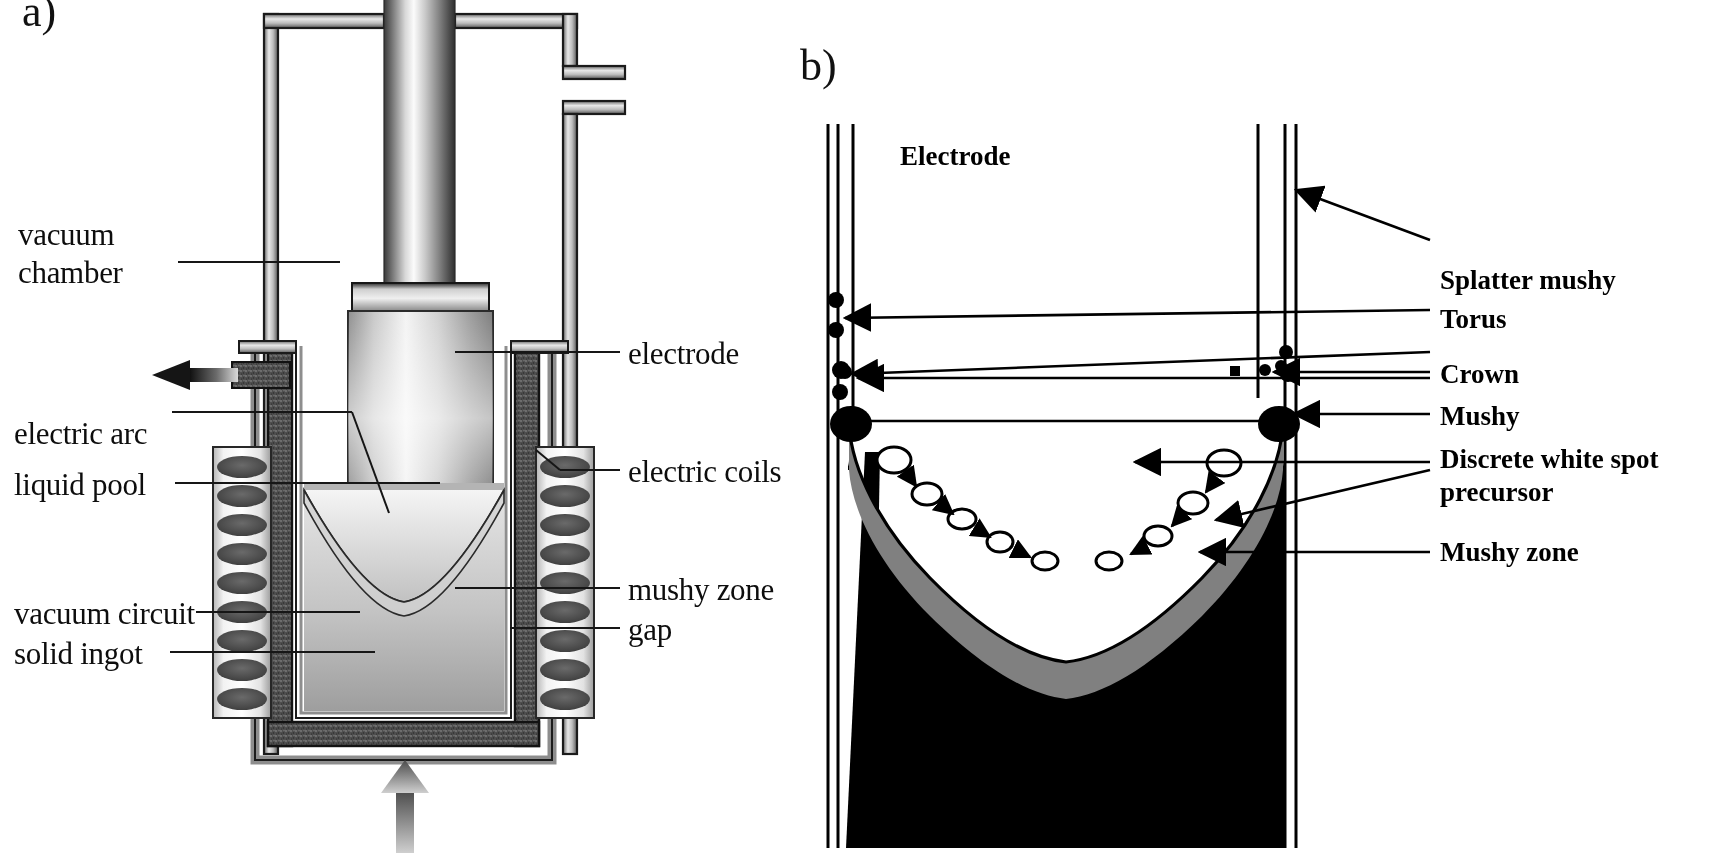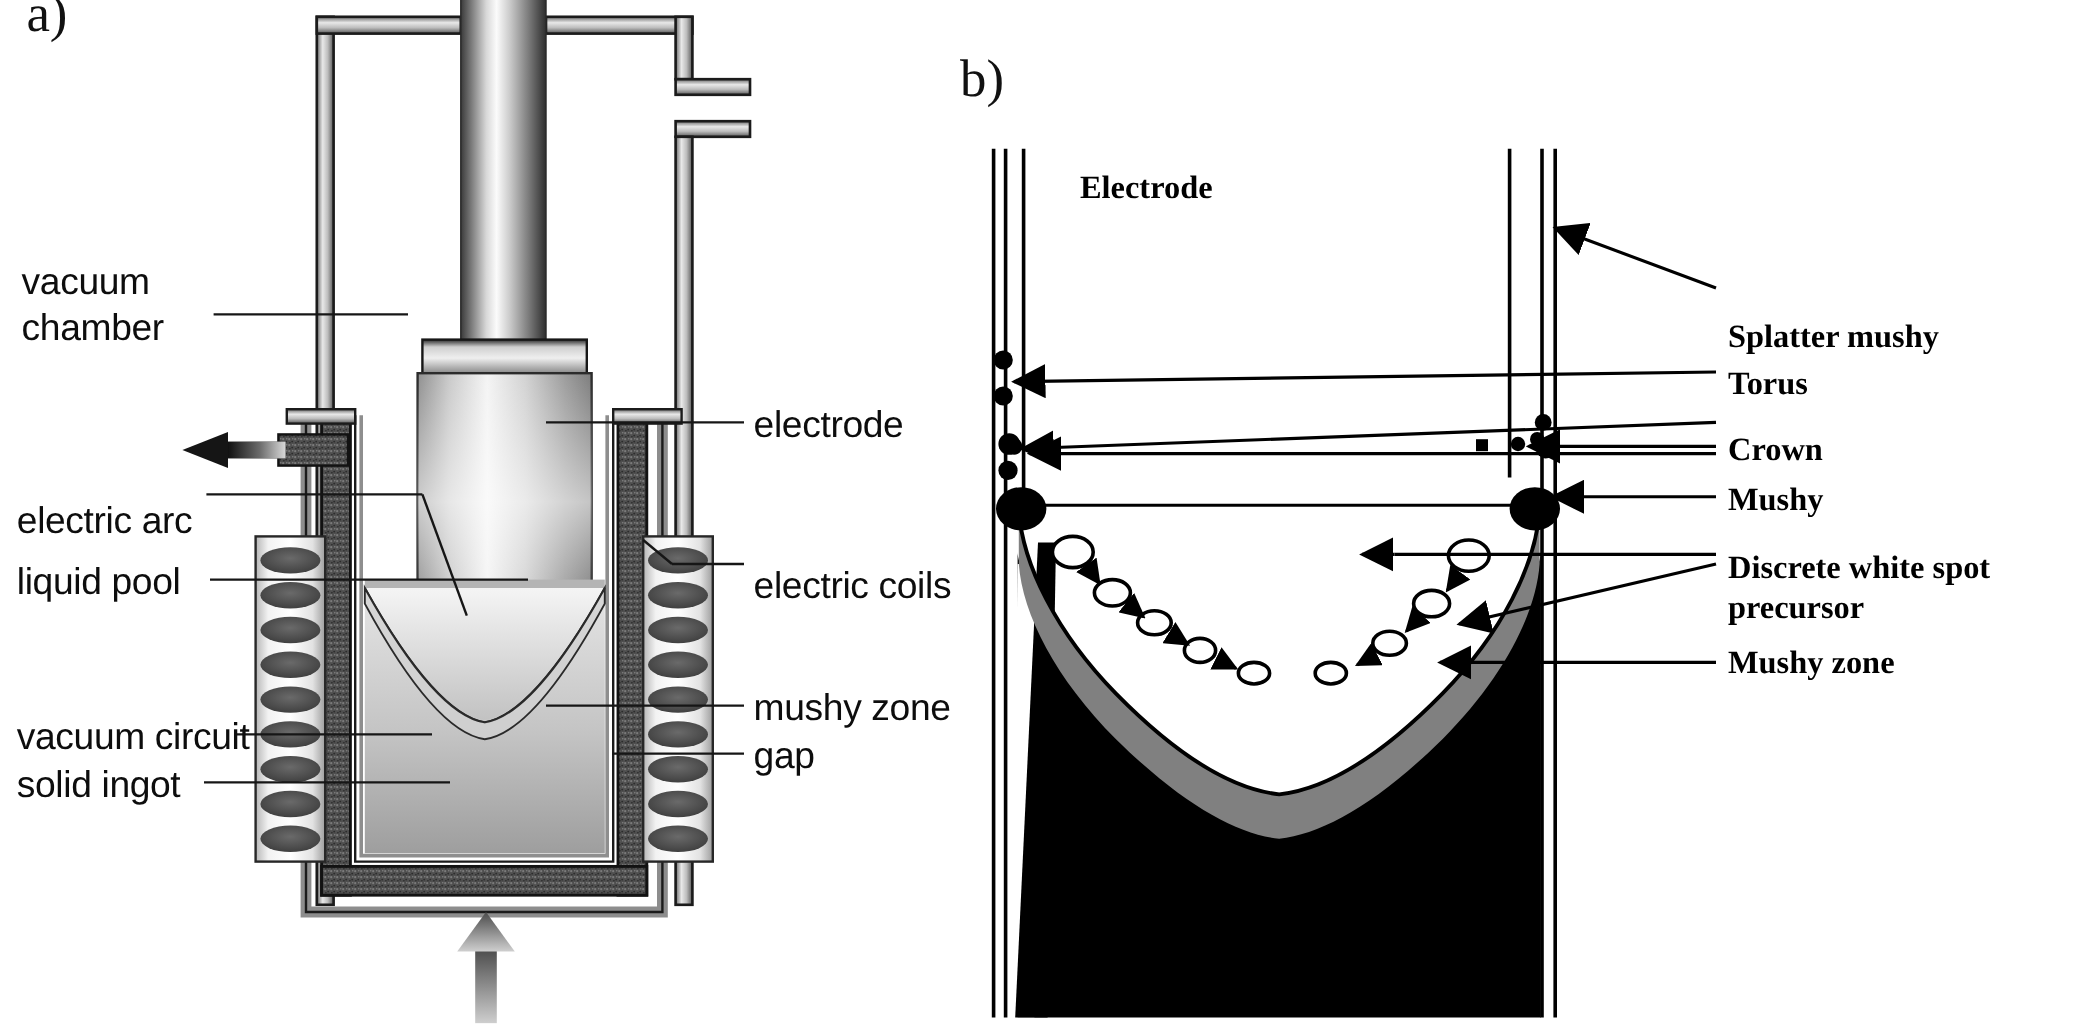--- a/index.html
+++ b/index.html
@@ -3,21 +3,21 @@
 <meta charset="utf-8">
 <style>
   html,body{margin:0;padding:0;background:#fff;}
   body{width:1731px;height:853px;overflow:hidden;font-family:"Liberation Sans",sans-serif;}
   #root{position:relative;width:1731px;height:853px;background:#ffffff;}
 
   .panel-letter-a{position:absolute;left:22px;top:-14px;font-family:"Liberation Serif",serif;font-size:44px;color:#111;}
   .panel-letter-b{position:absolute;left:800px;top:40px;font-family:"Liberation Serif",serif;font-size:44px;color:#111;}
 
   
-  .lblA{position:absolute;font-family:Liberation Sans, sans-serif;font-size:31px;color:#0d0d0d;white-space:nowrap;letter-spacing:-0.3px;}
+  .lblA{position:absolute;font-family:Liberation Serif, serif;font-size:31px;color:#0d0d0d;white-space:nowrap;letter-spacing:-0.3px;}
   .lblA.two{line-height:38px;}
 
   
   .lblB{position:absolute;font-family:"Liberation Serif",serif;font-weight:bold;font-size:27px;color:#000;white-space:nowrap;line-height:33px;}
 
   svg{display:block;}
   .svg-layer{position:absolute;left:0;top:0;width:1731px;height:853px;pointer-events:none;}
 </style>
 </head>
 <body>
@@ -246,21 +246,21 @@
   <div class="lblA two" style="left:18px;top:216px;">
     <div>vacuum</div>
     <div>chamber</div>
   </div>
   <div class="lblA" style="left:14px;top:416px;">electric arc</div>
   <div class="lblA" style="left:14px;top:467px;">liquid pool</div>
   <div class="lblA" style="left:14px;top:596px;">vacuum circuit</div>
   <div class="lblA" style="left:14px;top:636px;">solid ingot</div>
 
   <div class="lblA" style="left:628px;top:336px;">electrode</div>
-  <div class="lblA" style="left:628px;top:454px;margin-top:16px;">electric coils</div>
+  <div class="lblA" style="left:628px;top:454px;">electric coils</div>
   <div class="lblA" style="left:628px;top:572px;">mushy zone</div>
   <div class="lblA" style="left:628px;top:612px;">gap</div>
 
   <svg class="svg-layer" viewBox="0 0 1731 853" xmlns="http://www.w3.org/2000/svg">
     <defs>
       <marker id="arrowB" viewBox="0 0 12 12" refX="11" refY="6" markerWidth="11" markerHeight="11" orient="auto-start-reverse">
         <path d="M0,0 L12,6 L0,12 z" fill="#000"></path>
       </marker>
       <marker id="arrowSm" viewBox="0 0 10 10" refX="9" refY="5" markerWidth="8" markerHeight="8" orient="auto-start-reverse">
         <path d="M0,0 L10,5 L0,10 z" fill="#000"></path>
@@ -387,20 +387,20 @@
   </svg>
 
   <div class="lblB" style="left:900px;top:140px;">Electrode</div>
 
 
   <div class="lblB" style="left:1440px;top:264px;">Splatter mushy</div>
   <div class="lblB" style="left:1440px;top:303px;">Torus</div>
   <div class="lblB" style="left:1440px;top:358px;">Crown</div>
   <div class="lblB" style="left:1440px;top:400px;">Mushy</div>
 
-  <div class="lblB" style="left:1440px;top:457px;">
+  <div class="lblB" style="left:1440px;top:443px;">
     <div>Discrete white spot</div>
     <div>precursor</div>
   </div>
 
   <div class="lblB" style="left:1440px;top:536px;">Mushy zone</div>
 
 </div>
 
 </body></html>

